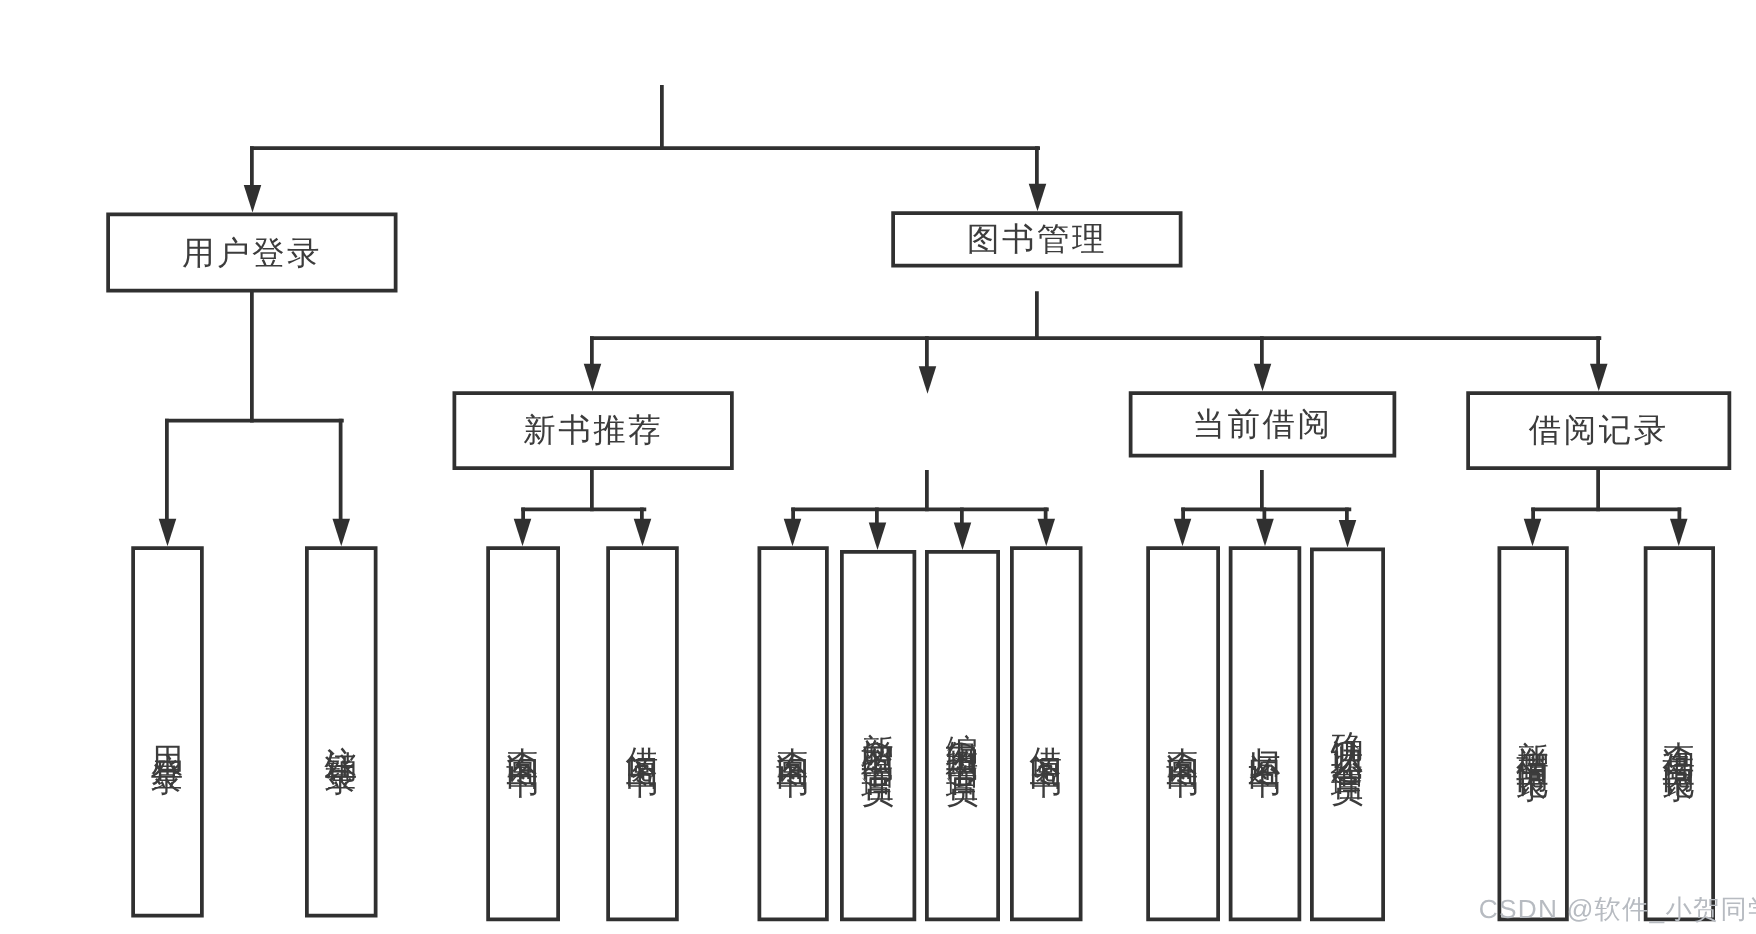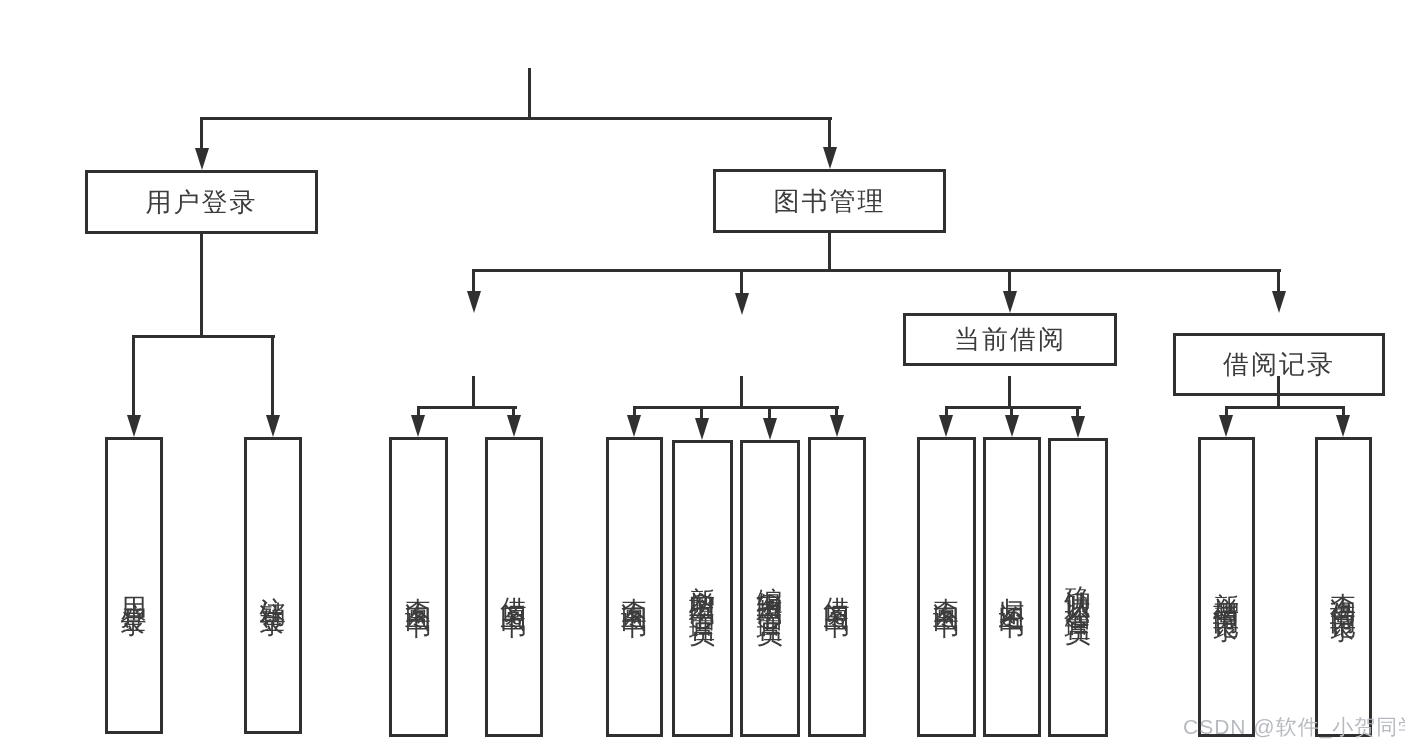--- a/index.html
+++ b/index.html
@@ -60,42 +60,43 @@
 
 
   <div class="line" style="left:528px;top:68px;width:3px;height:52px;"></div>
   <div class="line" style="left:200px;top:117px;width:632px;height:3px;"></div>
   <div class="line" style="left:200px;top:117px;width:3px;height:33px;"></div>
   <div class="arrow" style="left:195px;top:148px;"></div>
   <div class="line" style="left:828px;top:117px;width:3px;height:32px;"></div>
   <div class="arrow" style="left:823px;top:147px;"></div>
 
   <div class="box hbox" style="left:85px;top:170px;width:233px;height:64px;">用户登录</div>
-  <div class="box hbox" style="left:713px;top:169px;width:233px;height:64px;">图书管理</div>
+  <div class="box hbox" style="left:713px;top:169px;width:233px;height:45px;">图书管理</div>
 
   <div class="line" style="left:200px;top:233px;width:3px;height:105px;"></div>
   <div class="line" style="left:132px;top:335px;width:143px;height:3px;"></div>
   <div class="line" style="left:132px;top:335px;width:3px;height:82px;"></div>
   <div class="arrow" style="left:127px;top:415px;"></div>
   <div class="line" style="left:271px;top:335px;width:3px;height:82px;"></div>
   <div class="arrow" style="left:266px;top:415px;"></div>
 
   <div class="line" style="left:828px;top:233px;width:3px;height:39px;"></div>
   <div class="line" style="left:472px;top:269px;width:809px;height:3px;"></div>
   <div class="line" style="left:472px;top:269px;width:3px;height:24px;"></div>
   <div class="arrow" style="left:467px;top:291px;"></div>
   <div class="line" style="left:740px;top:269px;width:3px;height:26px;"></div>
   <div class="arrow" style="left:735px;top:293px;"></div>
   <div class="line" style="left:1008px;top:269px;width:3px;height:24px;"></div>
   <div class="arrow" style="left:1003px;top:291px;"></div>
   <div class="line" style="left:1277px;top:269px;width:3px;height:24px;"></div>
   <div class="arrow" style="left:1272px;top:291px;"></div>
 
+  <div class="box hbox" style="left:362px;top:313px;width:225px;height:63px;">新书推荐</div>
   <div class="box hbox" style="left:903px;top:313px;width:214px;height:53px;">当前借阅</div>
-  <div class="box hbox" style="left:1173px;top:313px;width:212px;height:63px;margin-top:20px;">借阅记录</div>
+  <div class="box hbox" style="left:1173px;top:313px;width:212px;height:63px;">借阅记录</div>
 
   <div class="line" style="left:472px;top:376px;width:3px;height:33px;"></div>
   <div class="line" style="left:417px;top:406px;width:100px;height:3px;"></div>
   <div class="line" style="left:417px;top:406px;width:3px;height:12px;"></div>
   <div class="arrow" style="left:411px;top:415px;"></div>
   <div class="line" style="left:512px;top:406px;width:3px;height:12px;"></div>
   <div class="arrow" style="left:507px;top:415px;"></div>
 
   <div class="line" style="left:740px;top:376px;width:3px;height:33px;"></div>
   <div class="line" style="left:633px;top:406px;width:206px;height:3px;"></div>

